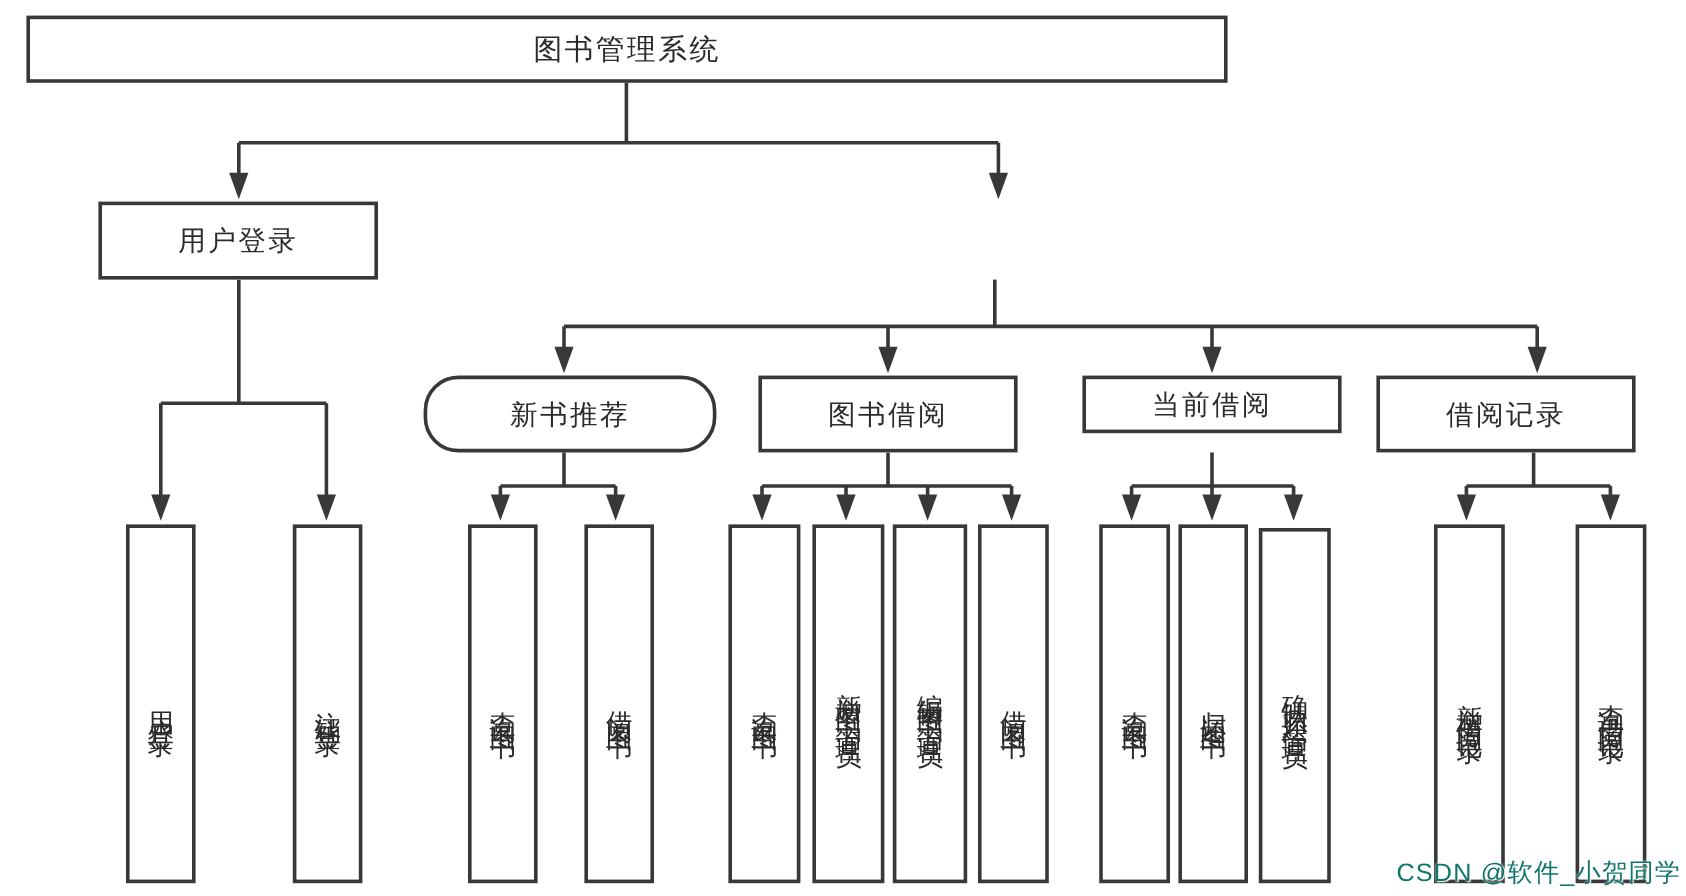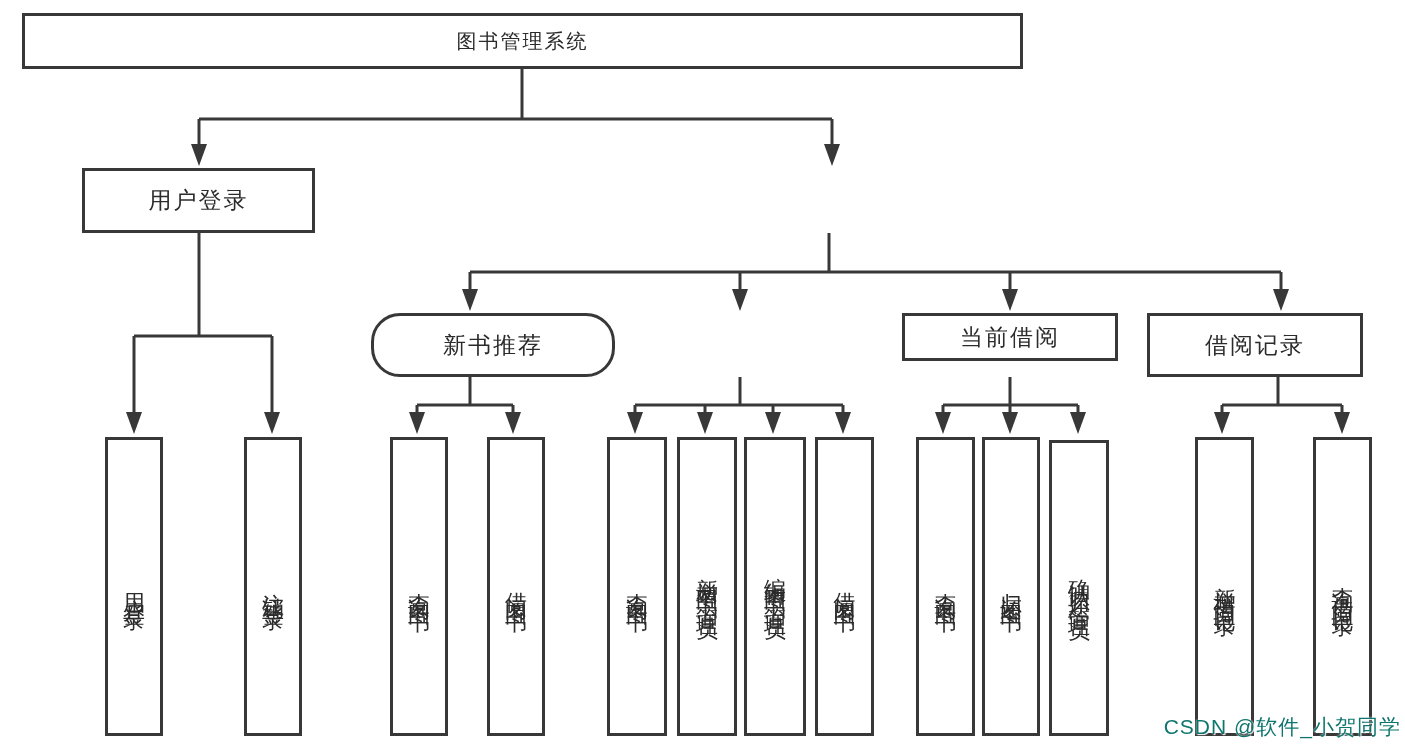--- a/index.html
+++ b/index.html
@@ -31,21 +31,21 @@
     display: flex;
     align-items: center;
     justify-content: center;
   }
   .hnode {
     font-size: 23px;
     letter-spacing: 2px;
     white-space: nowrap;
   }
   .root-node {
-    font-size: 20px;
+    font-size: 24px;
   }
   .vnode {
     writing-mode: vertical-rl;
     text-orientation: mixed;
     font-size: 22px;
     letter-spacing: 6px;
     line-height: 1;
     white-space: nowrap;
   }
   .watermark {
@@ -134,21 +134,22 @@
 
       <path d="M1214 412 L1230 412 L1222 434 Z"></path>
       <path d="M1334 412 L1350 412 L1342 434 Z"></path>
     </g>
   </svg>
 
   <div class="node hnode root-node" style="left:22px; top:13px; width:1001px; height:56px;">图书管理系统</div>
 
   <div class="node hnode" style="left:82px; top:168px; width:233px; height:65px;">用户登录</div>
 
-  <div class="node hnode" style="left:371px; top:313px; width:244px; height:64px;border-radius:29px;">新书推荐</div>
+  <div class="node hnode" style="left:353px; top:313px; width:244px; height:64px;border-radius:29px;">新书推荐</div>
+  <div class="node hnode" style="left:632px; top:313px; width:216px; height:64px;">图书借阅</div>
   <div class="node hnode" style="left:902px; top:313px; width:216px; height:48px;">当前借阅</div>
   <div class="node hnode" style="left:1147px; top:313px; width:216px; height:64px;">借阅记录</div>
 
   <div class="node vnode" style="left:105px; top:437px; width:58px; height:299px;">用户登录</div>
   <div class="node vnode" style="left:244px; top:437px; width:58px; height:299px;">注销登录</div>
 
   <div class="node vnode" style="left:390px; top:437px; width:58px; height:299px;">查询图书</div>
   <div class="node vnode" style="left:487px; top:437px; width:58px; height:299px;">借阅图书</div>
 
   <div class="node vnode" style="left:607px; top:437px; width:60px; height:299px;">查询图书</div>

